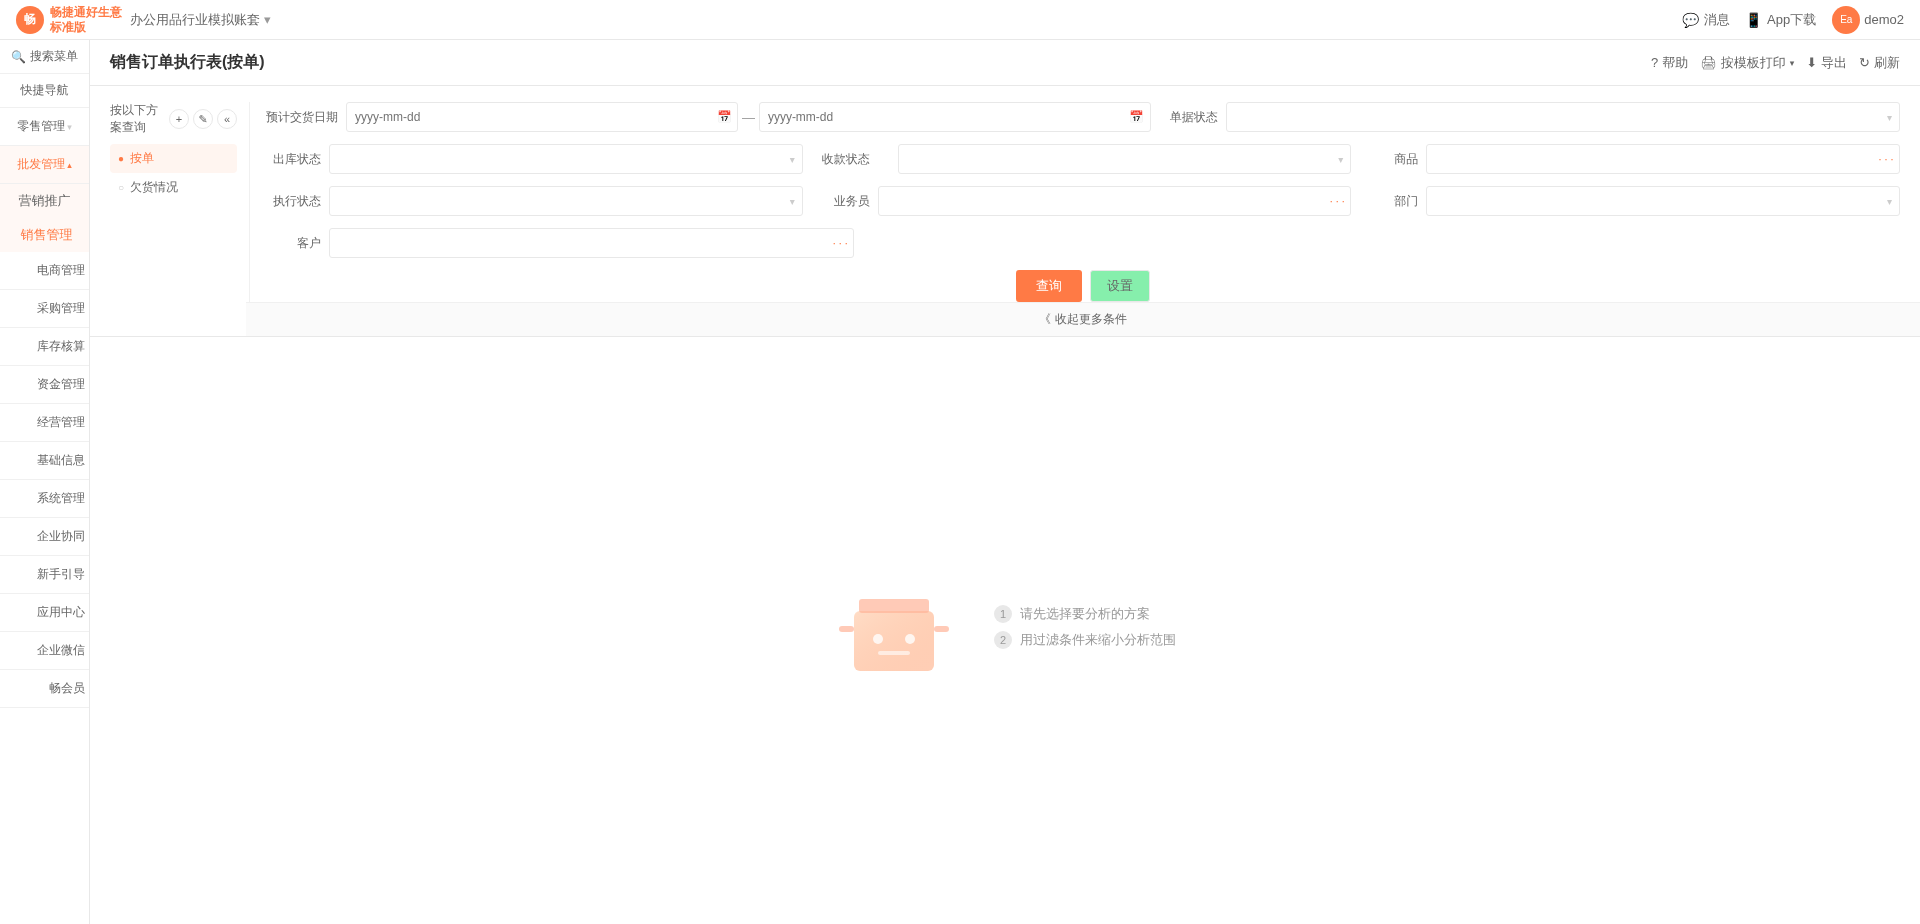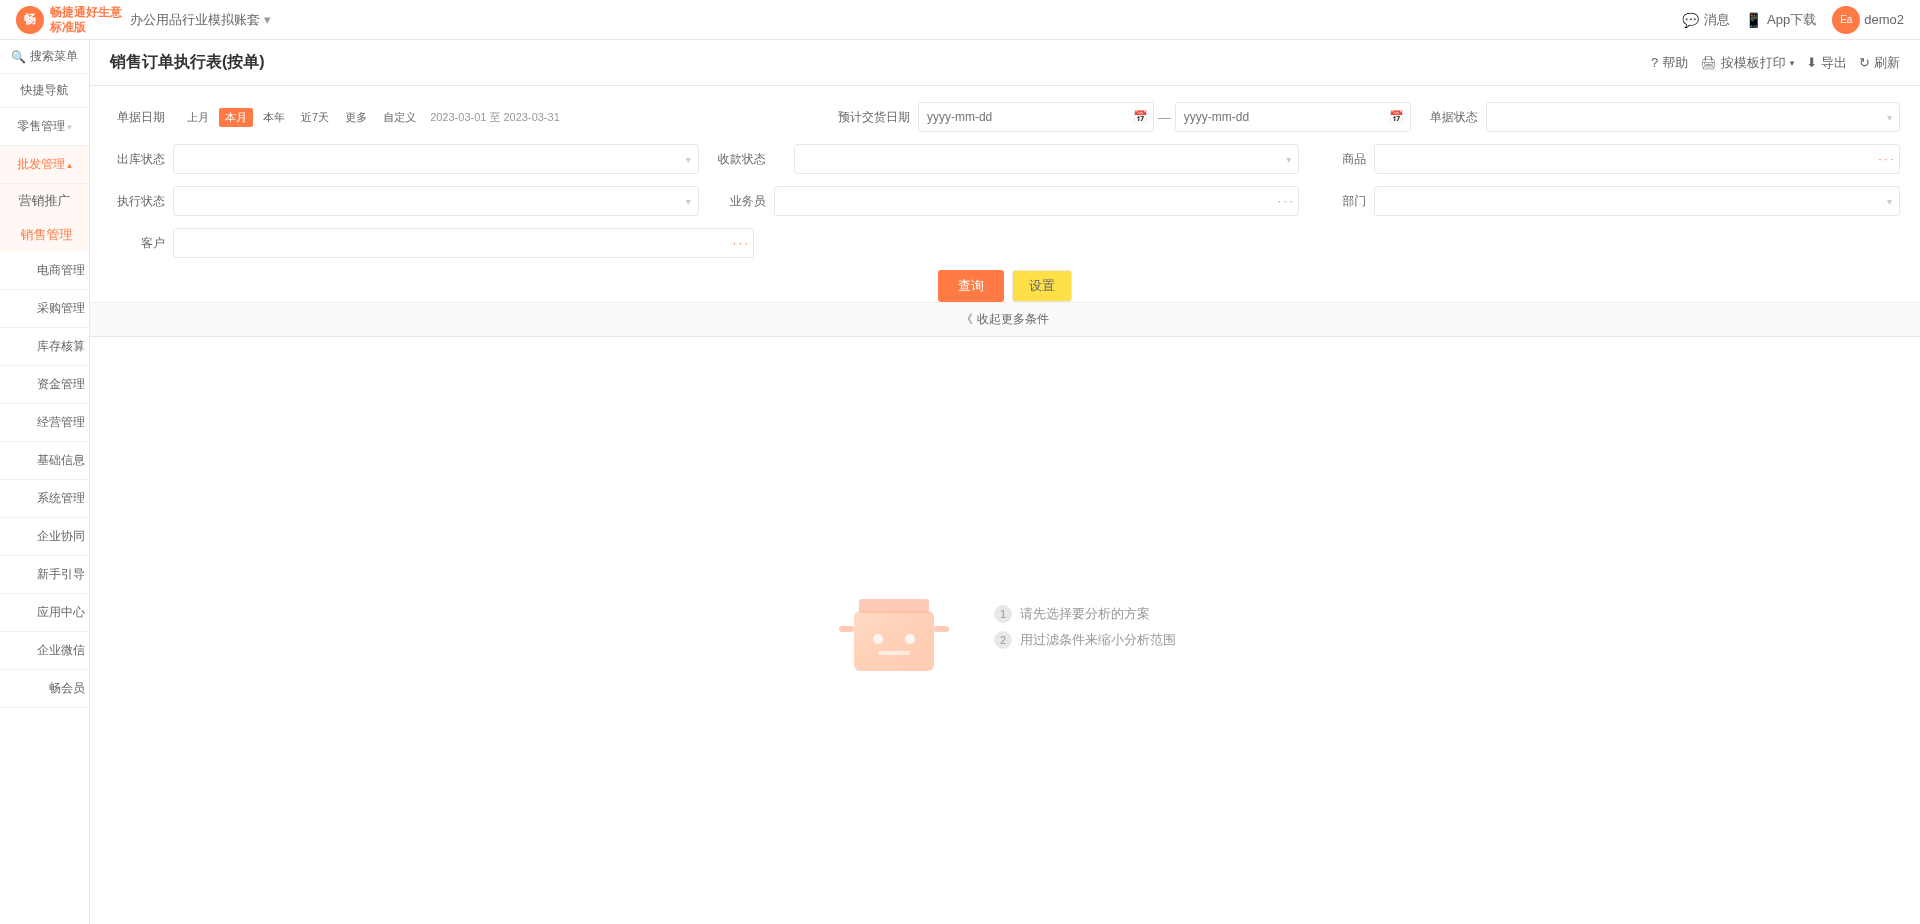--- a/index.html
+++ b/index.html
@@ -74,21 +74,21 @@
     .date-input-wrap .cal-icon { position: absolute; right: 6px; top: 50%; transform: translateY(-50%); color: #ff7a45; font-size: 12px; pointer-events: none; }
     .date-sep { color: #999; }
     .date-tabs { display: flex; gap: 4px; margin-left: 8px; }
     .date-tab { padding: 2px 6px; font-size: 11px; color: #666; cursor: pointer; border-radius: 2px; }
     .date-tab.active { background: #ff7a45; color: #fff; border-radius: 2px; }
     .date-hint { font-size: 11px; color: #999; margin-left: 4px; }
     .more-dots { color: #ff7a45; cursor: pointer; font-size: 14px; letter-spacing: 2px; }
     .collapse-bar { text-align: center; padding: 8px; background: #fafafa; border-top: 1px solid #f0f0f0; margin: 0 -20px -16px; cursor: pointer; }
     .collapse-btn { font-size: 12px; color: #666; display: flex; align-items: center; justify-content: center; gap: 4px; }
     .btn-query { background: #ff7a45; color: #fff; border: none; padding: 6px 20px; border-radius: 3px; cursor: pointer; font-size: 13px; }
-    .btn-settings { background: #fde047; color: #666; border: 1px solid #e8e8e8; padding: 6px 16px; border-radius: 3px; cursor: pointer; font-size: 13px; }
+    .btn-settings { background: #86efac; color: #666; border: 1px solid #e8e8e8; padding: 6px 16px; border-radius: 3px; cursor: pointer; font-size: 13px; }
 
     
     .empty-state { flex: 1; display: flex; flex-direction: column; align-items: center; justify-content: center; background: #fff; gap: 16px; }
     .empty-illustration { width: 120px; height: 100px; position: relative; }
     .empty-text-block { text-align: left; }
     .empty-text-item { display: flex; align-items: center; gap: 8px; font-size: 13px; color: #999; margin-bottom: 8px; }
     .empty-num { width: 18px; height: 18px; border-radius: 50%; background: #e8e8e8; color: #999; font-size: 11px; display: flex; align-items: center; justify-content: center; flex-shrink: 0; }
 
     
     .sidebar-sub { background: #fff8f5; }
@@ -190,39 +190,43 @@
         <div class="page-header-action">
           <span>↻</span>
           <span>刷新</span>
         </div>
       </div>
     </div>
 
     <div class="filter-panel">
       <div class="filter-layout">
 
+        <div class="filter-sidebar">
+          <div class="filter-sidebar-header">
+            <span>按以下方案查询</span>
+            <div class="filter-sidebar-actions">
+              <div class="filter-sidebar-action">+</div>
+              <div class="filter-sidebar-action">✎</div>
+              <div class="filter-sidebar-action">«</div>
+            </div>
+          </div>
+          <div class="filter-sidebar-item active">
+            <span style="color:#ff7a45;font-size:10px;">●</span>
+            <span>按单</span>
+          </div>
+          <div class="filter-sidebar-item">
+            <span style="font-size:10px;color:#ccc;">○</span>
+            <span>欠货情况</span>
+          </div>
+        </div>
 
         <div class="filter-content">
 
           <div class="filter-row">
 
-            <div class="filter-group" style="flex:1.5;">
-              <span class="filter-label">单据日期</span>
-              <div style="display:flex;align-items:center;gap:4px;flex:1;">
-                <div class="date-tabs">
-                  <span class="date-tab">上月</span>
-                  <span class="date-tab active">本月</span>
-                  <span class="date-tab">本年</span>
-                  <span class="date-tab">近7天</span>
-                  <span class="date-tab">更多</span>
-                  <span class="date-tab">自定义</span>
-                </div>
-                <span class="date-hint">2023-03-01 至 2023-03-31</span>
-              </div>
-            </div>
 
             <div class="filter-group" style="flex:1.2;">
               <span class="filter-label">预计交货日期</span>
               <div class="date-range">
                 <div class="date-input-wrap">
                   <input class="filter-input" type="text" placeholder="yyyy-mm-dd" style="">
                   <span class="cal-icon">📅</span>
                 </div>
                 <span class="date-sep">—</span>
                 <div class="date-input-wrap">

